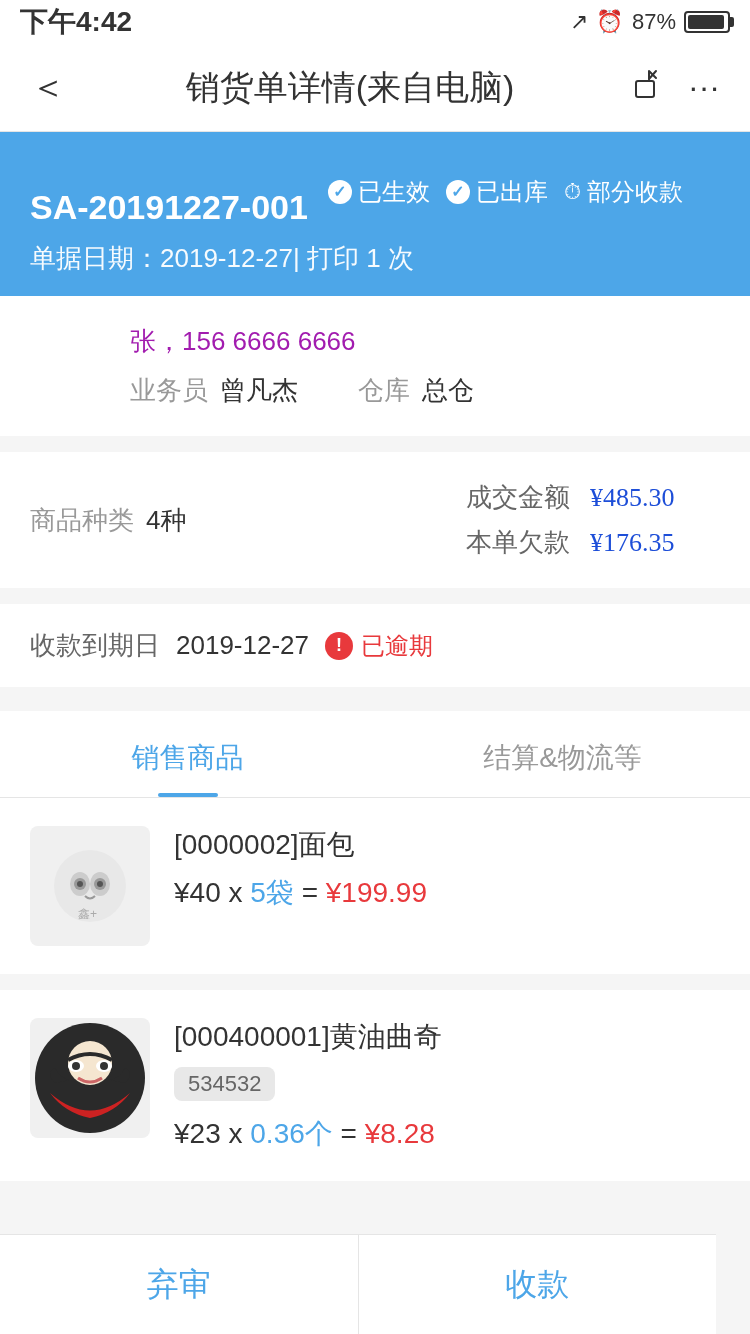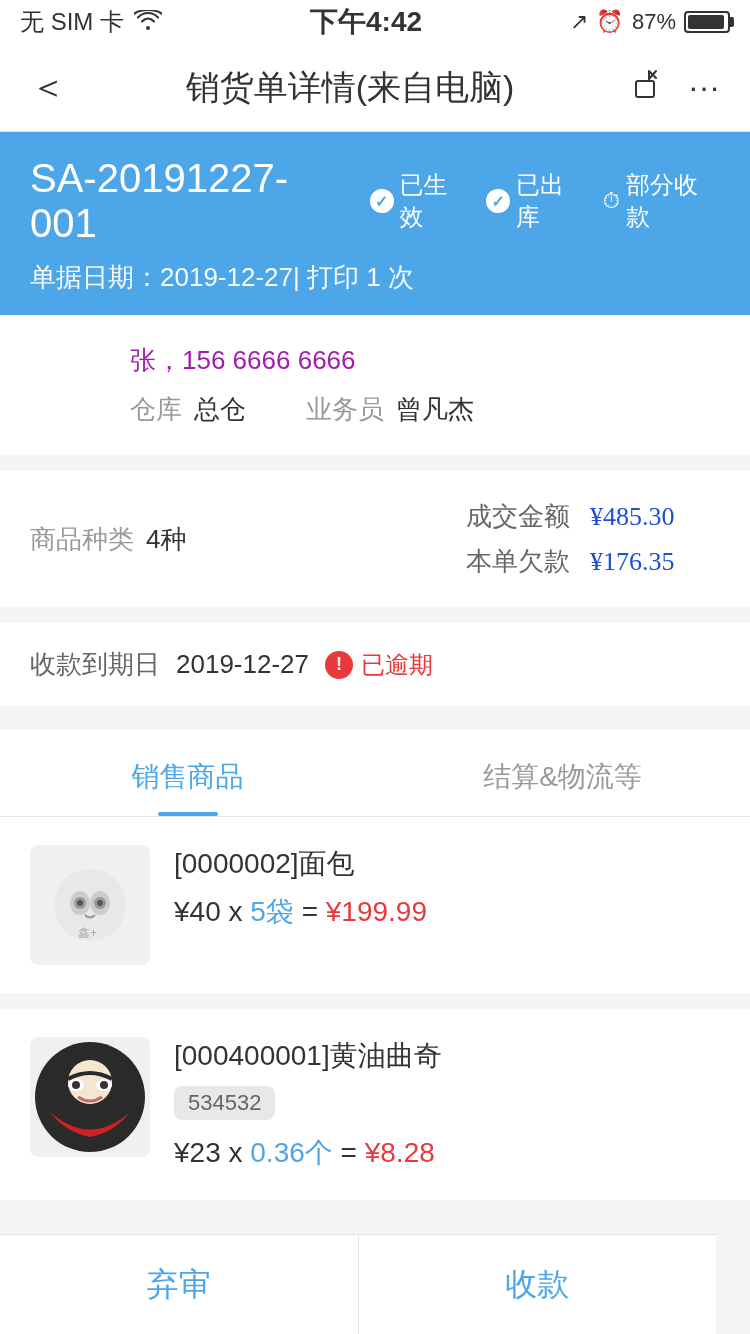--- a/index.html
+++ b/index.html
@@ -99,22 +99,23 @@
       padding: 24px 30px 20px;
       color: #fff;
     }
     .order-id-row {
       display: flex;
       align-items: center;
       gap: 20px;
       margin-bottom: 14px;
     }
     .order-id {
-      font-size: 40px;
-      font-weight: normal;
+      font-size: 34px;
+      font-weight: bold;
+      margin-top: 32px;
     }
     .status-badges {
       display: flex;
       align-items: center;
       gap: 16px;
     }
     .badge {
       display: flex;
       align-items: center;
       gap: 6px;
@@ -395,31 +396,20 @@
     
     .divider {
       height: 16px;
       background: #f5f5f5;
     }
   </style>
 </head>
 <body>
 
 <div class="status-bar">
-  <div class="status-left">
-    <span>无 SIM 卡</span>
-    <span>
-      <svg width="28" height="20" viewBox="0 0 28 20">
-        <path d="M14 16a2 2 0 1 1 0 4 2 2 0 0 1 0-4z" fill="#333"></path>
-        <path d="M8 11.5C9.8 9.6 11.8 8.5 14 8.5s4.2 1.1 6 3" stroke="#333" stroke-width="2.2" fill="none" stroke-linecap="round"></path>
-        <path d="M4 7.5C6.5 4.8 10 3 14 3s7.5 1.8 10 4.5" stroke="#333" stroke-width="2.2" fill="none" stroke-linecap="round"></path>
-        <path d="M0.5 3.5C3.8 1.3 8.6 0 14 0s10.2 1.3 13.5 3.5" stroke="#333" stroke-width="2.2" fill="none" stroke-linecap="round"></path>
-      </svg>
-    </span>
-  </div>
   <span style="font-size:28px;font-weight:600;">下午4:42</span>
   <div class="status-right">
     <span style="font-size:22px;">↗</span>
     <span style="font-size:22px;">⏰</span>
     <span style="font-size:22px;">87%</span>
     <div class="battery-icon">
       <div class="battery-fill"></div>
     </div>
   </div>
 </div>
@@ -459,26 +449,26 @@
   </div>
   <div class="order-date">
     <span>单据日期：</span><span>2019-12-27</span><span>| 打印 1 次</span>
   </div>
 </div>
 
 <div class="customer-section">
   <div class="customer-info">张，156 6666 6666</div>
   <div class="customer-meta">
     <div class="meta-item">
+      <span class="meta-label">业务员</span>
+      <span class="meta-value">曾凡杰</span>
+    </div>
+    <div class="meta-item">
       <span class="meta-label">仓库</span>
       <span class="meta-value">总仓</span>
-    </div>
-    <div class="meta-item">
-      <span class="meta-label">业务员</span>
-      <span class="meta-value">曾凡杰</span>
     </div>
   </div>
 </div>
 
 <div class="summary-section">
   <div class="summary-left">
     <span class="summary-left-label">商品种类</span>
     <span class="summary-left-value">4种</span>
   </div>
   <div class="summary-right">

